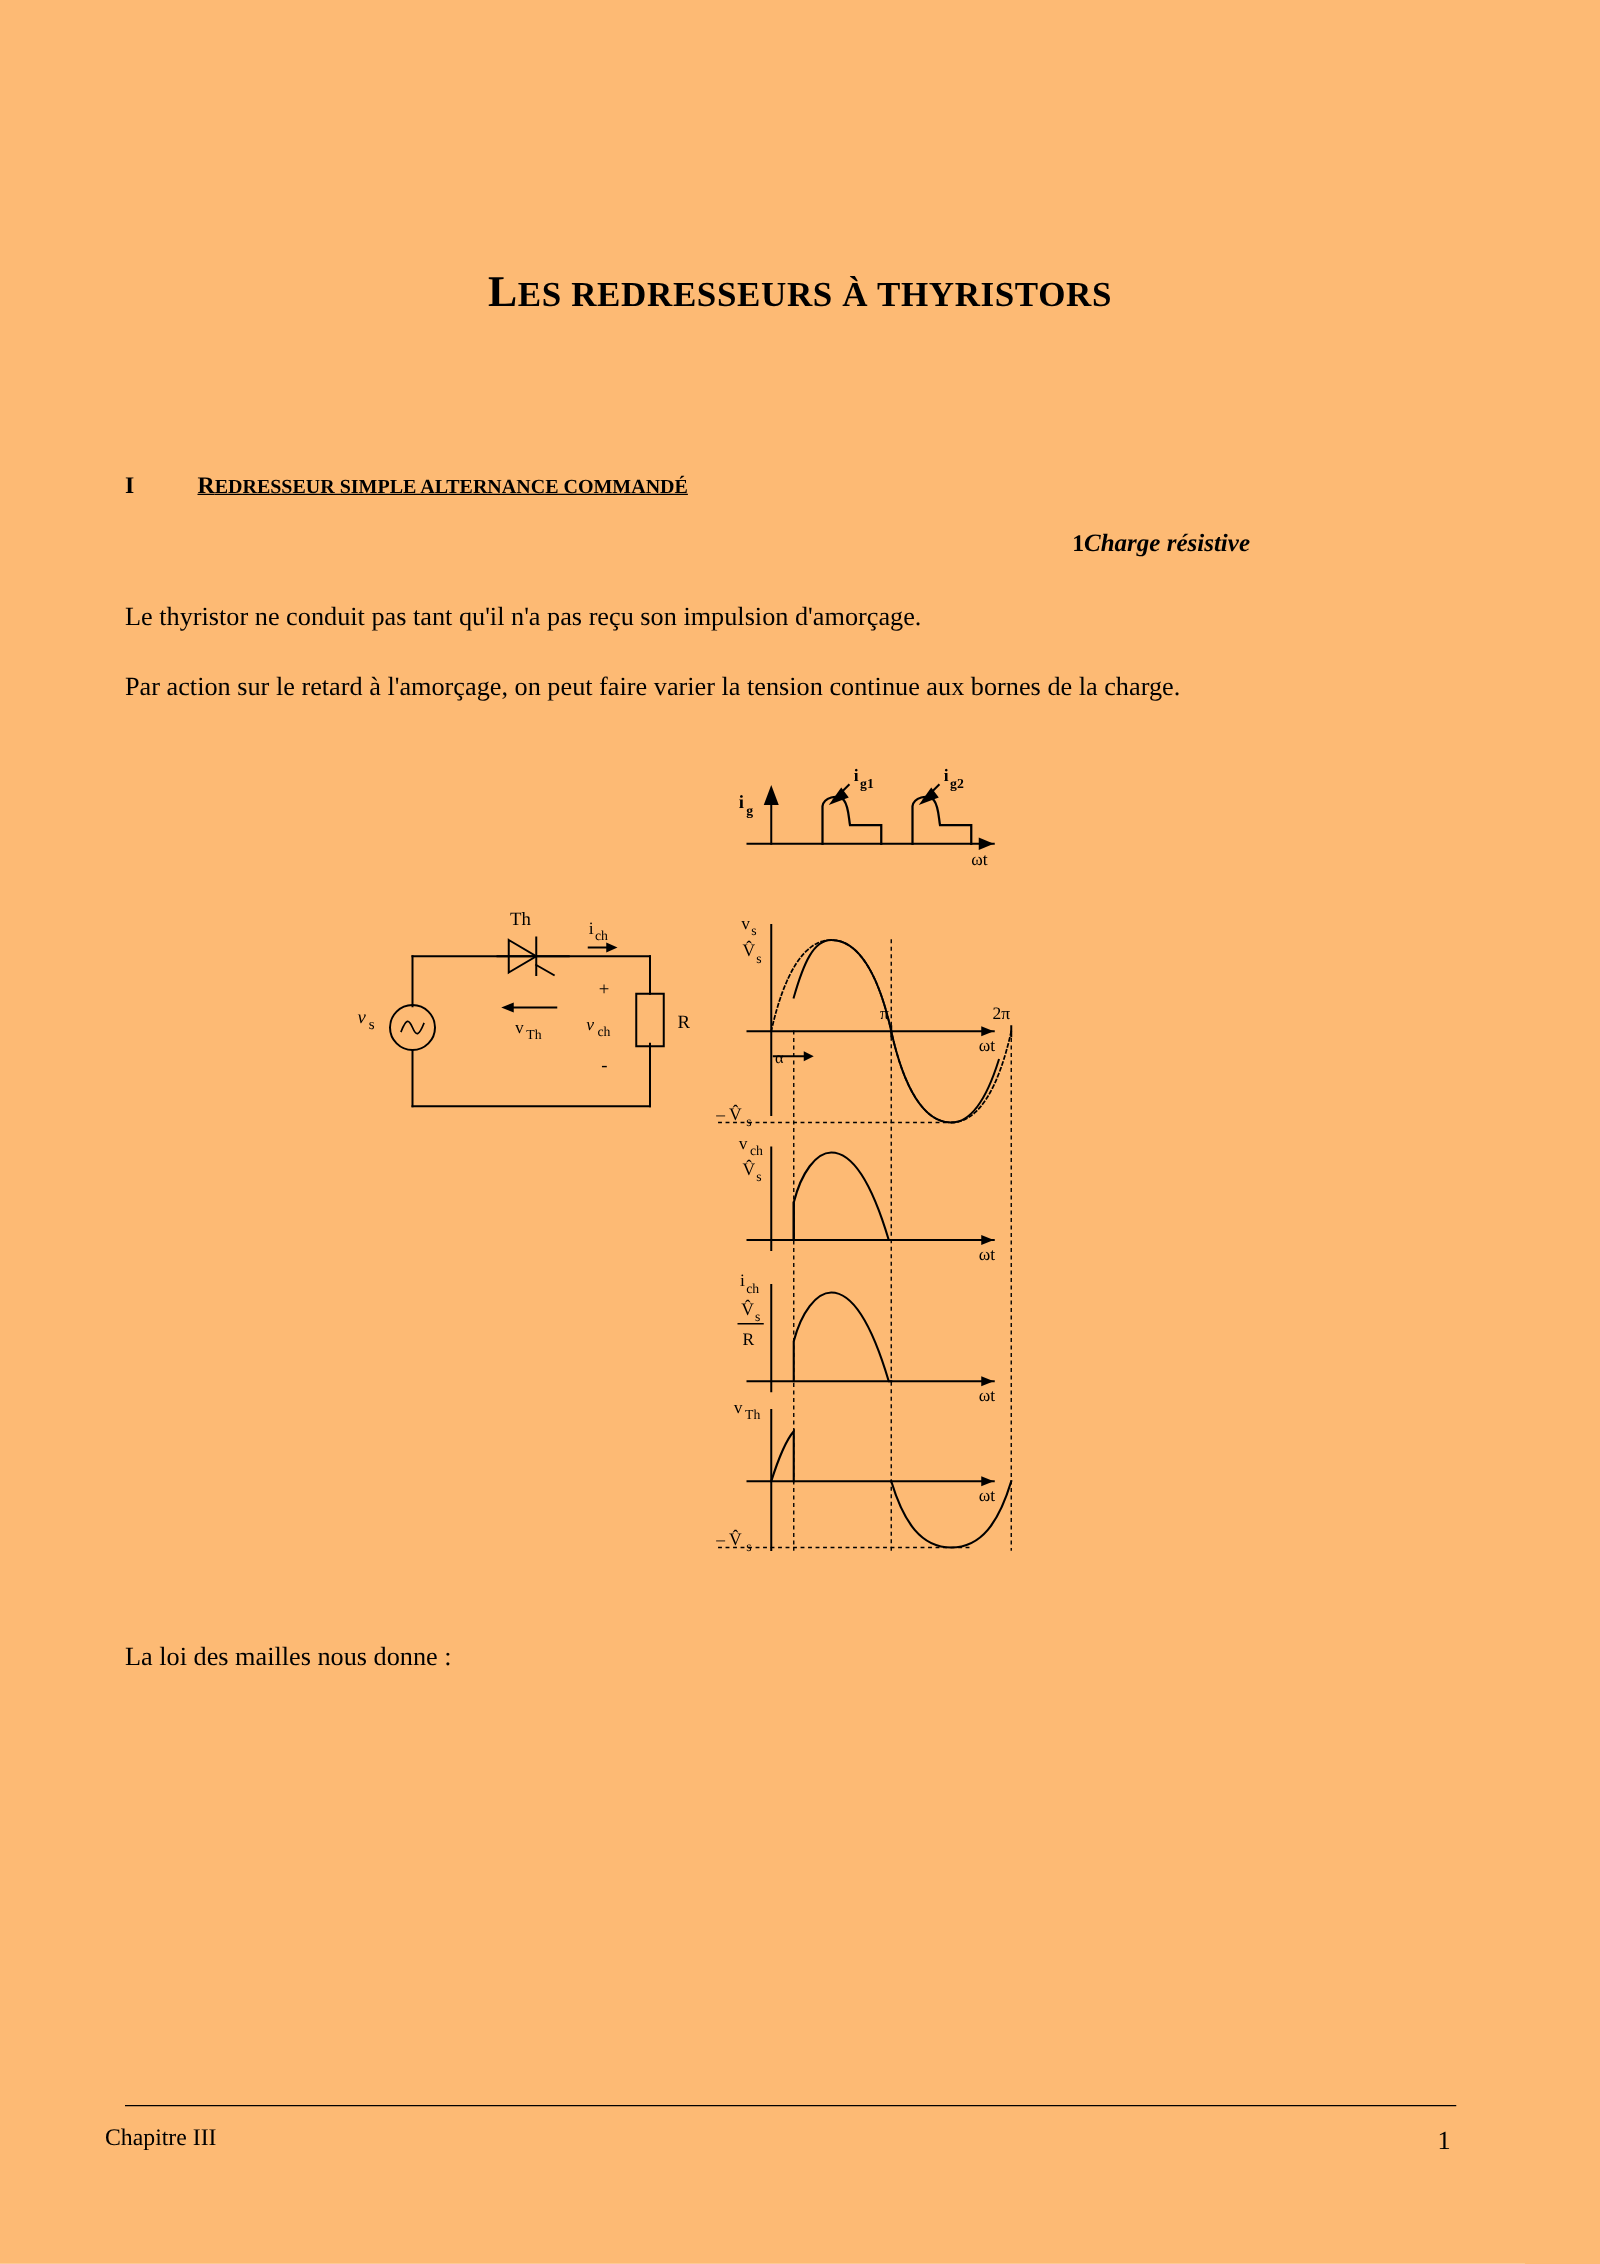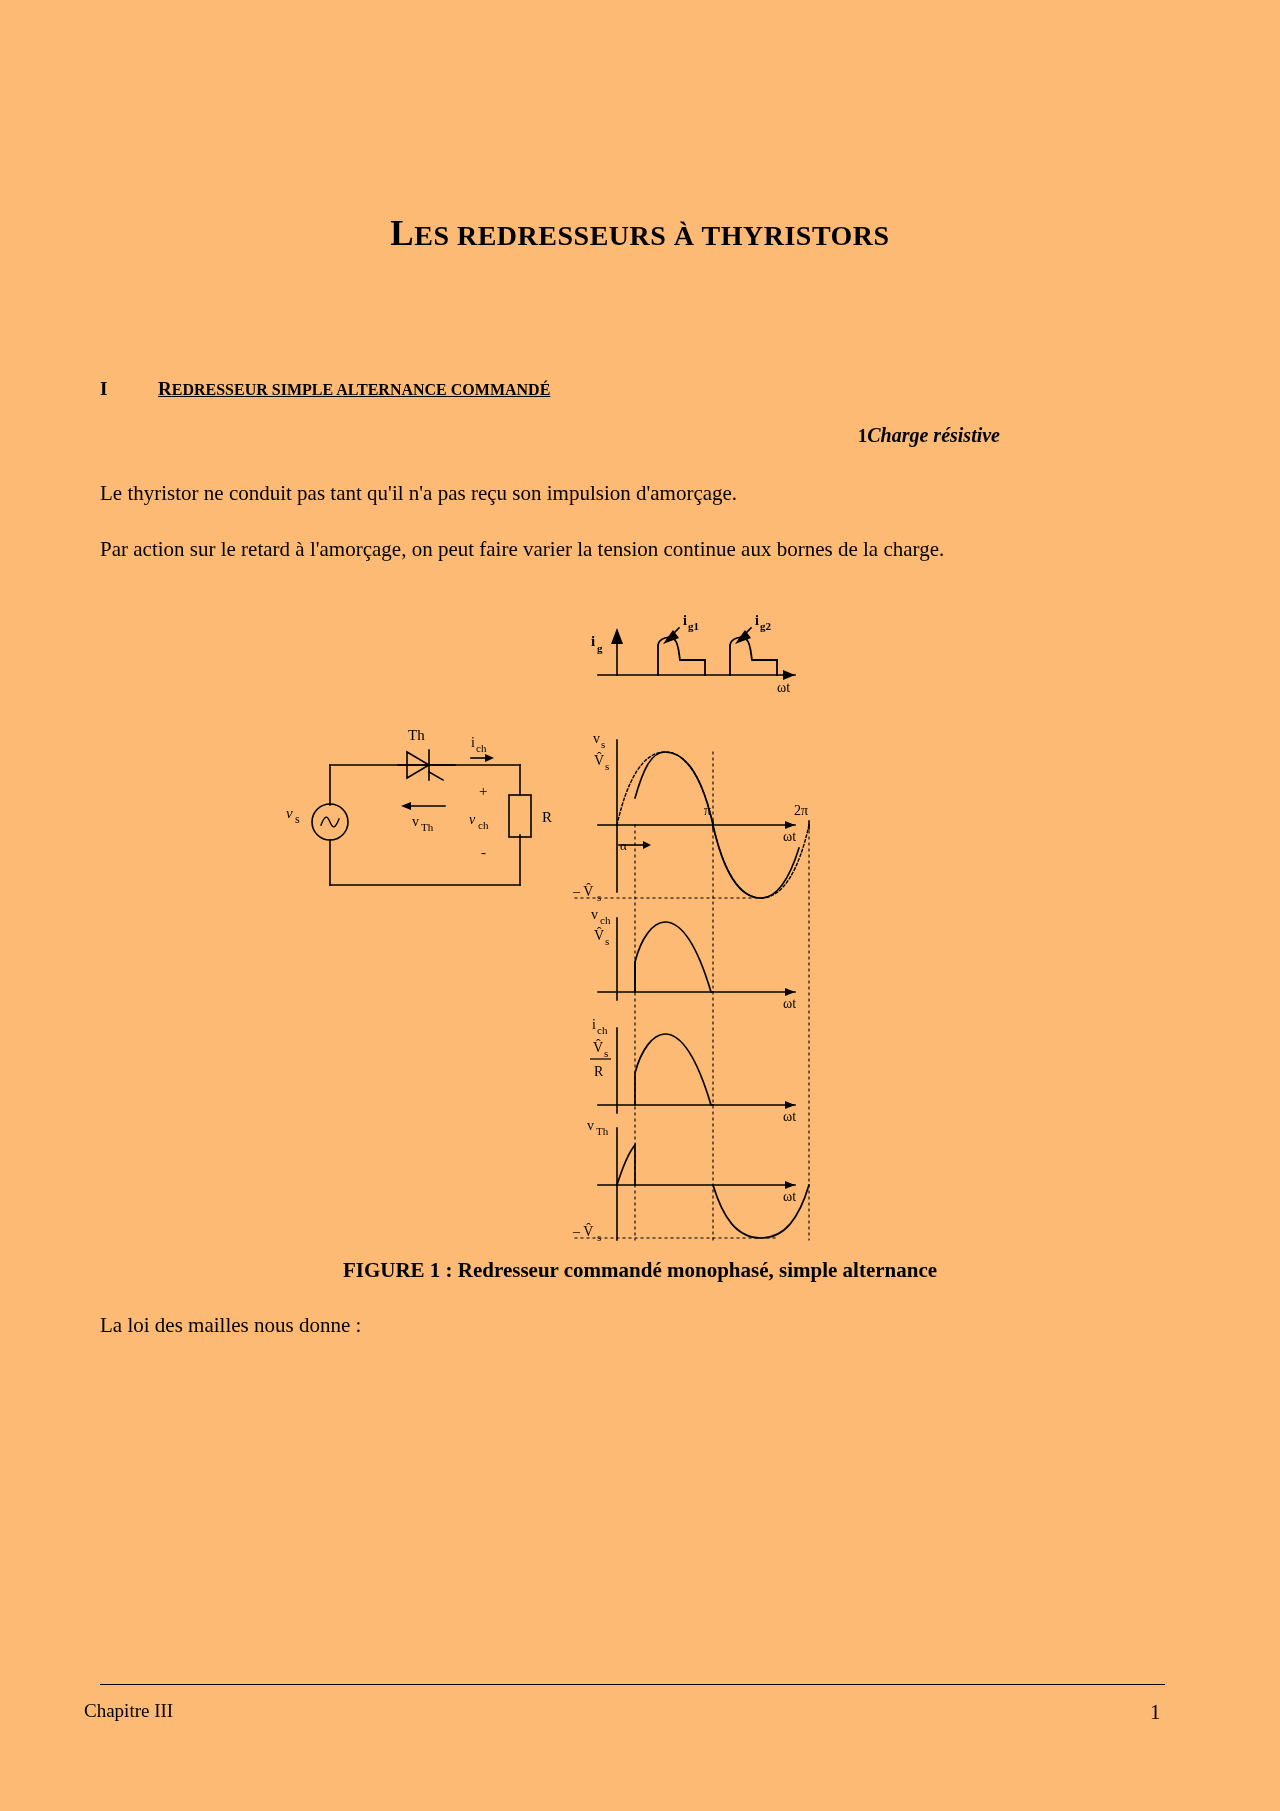--- a/index.html
+++ b/index.html
@@ -196,21 +196,20 @@
 
         <text x="312" y="530" font-size="14">v</text>
         <text x="321" y="535" font-size="11">Th</text>
         <text x="298" y="636" font-size="14">– V̂</text>
         <text x="322" y="641" font-size="11">s</text>
         <text x="508" y="601" font-size="14">ωt</text>
       </g>
     </svg>
   </div>
 
-  <div class="figcap" style="top:1258px;">FIGURE 1 : Redresseur commandé monophasé, simple alternance</div>
 
   <div class="para" style="top:1310px;">La loi des mailles nous donne :</div>
 
   <div class="footline"></div>
   <div class="foot-left">Chapitre III</div>
   <div class="foot-right">1</div>
 
 </div>
 
 </body></html>

